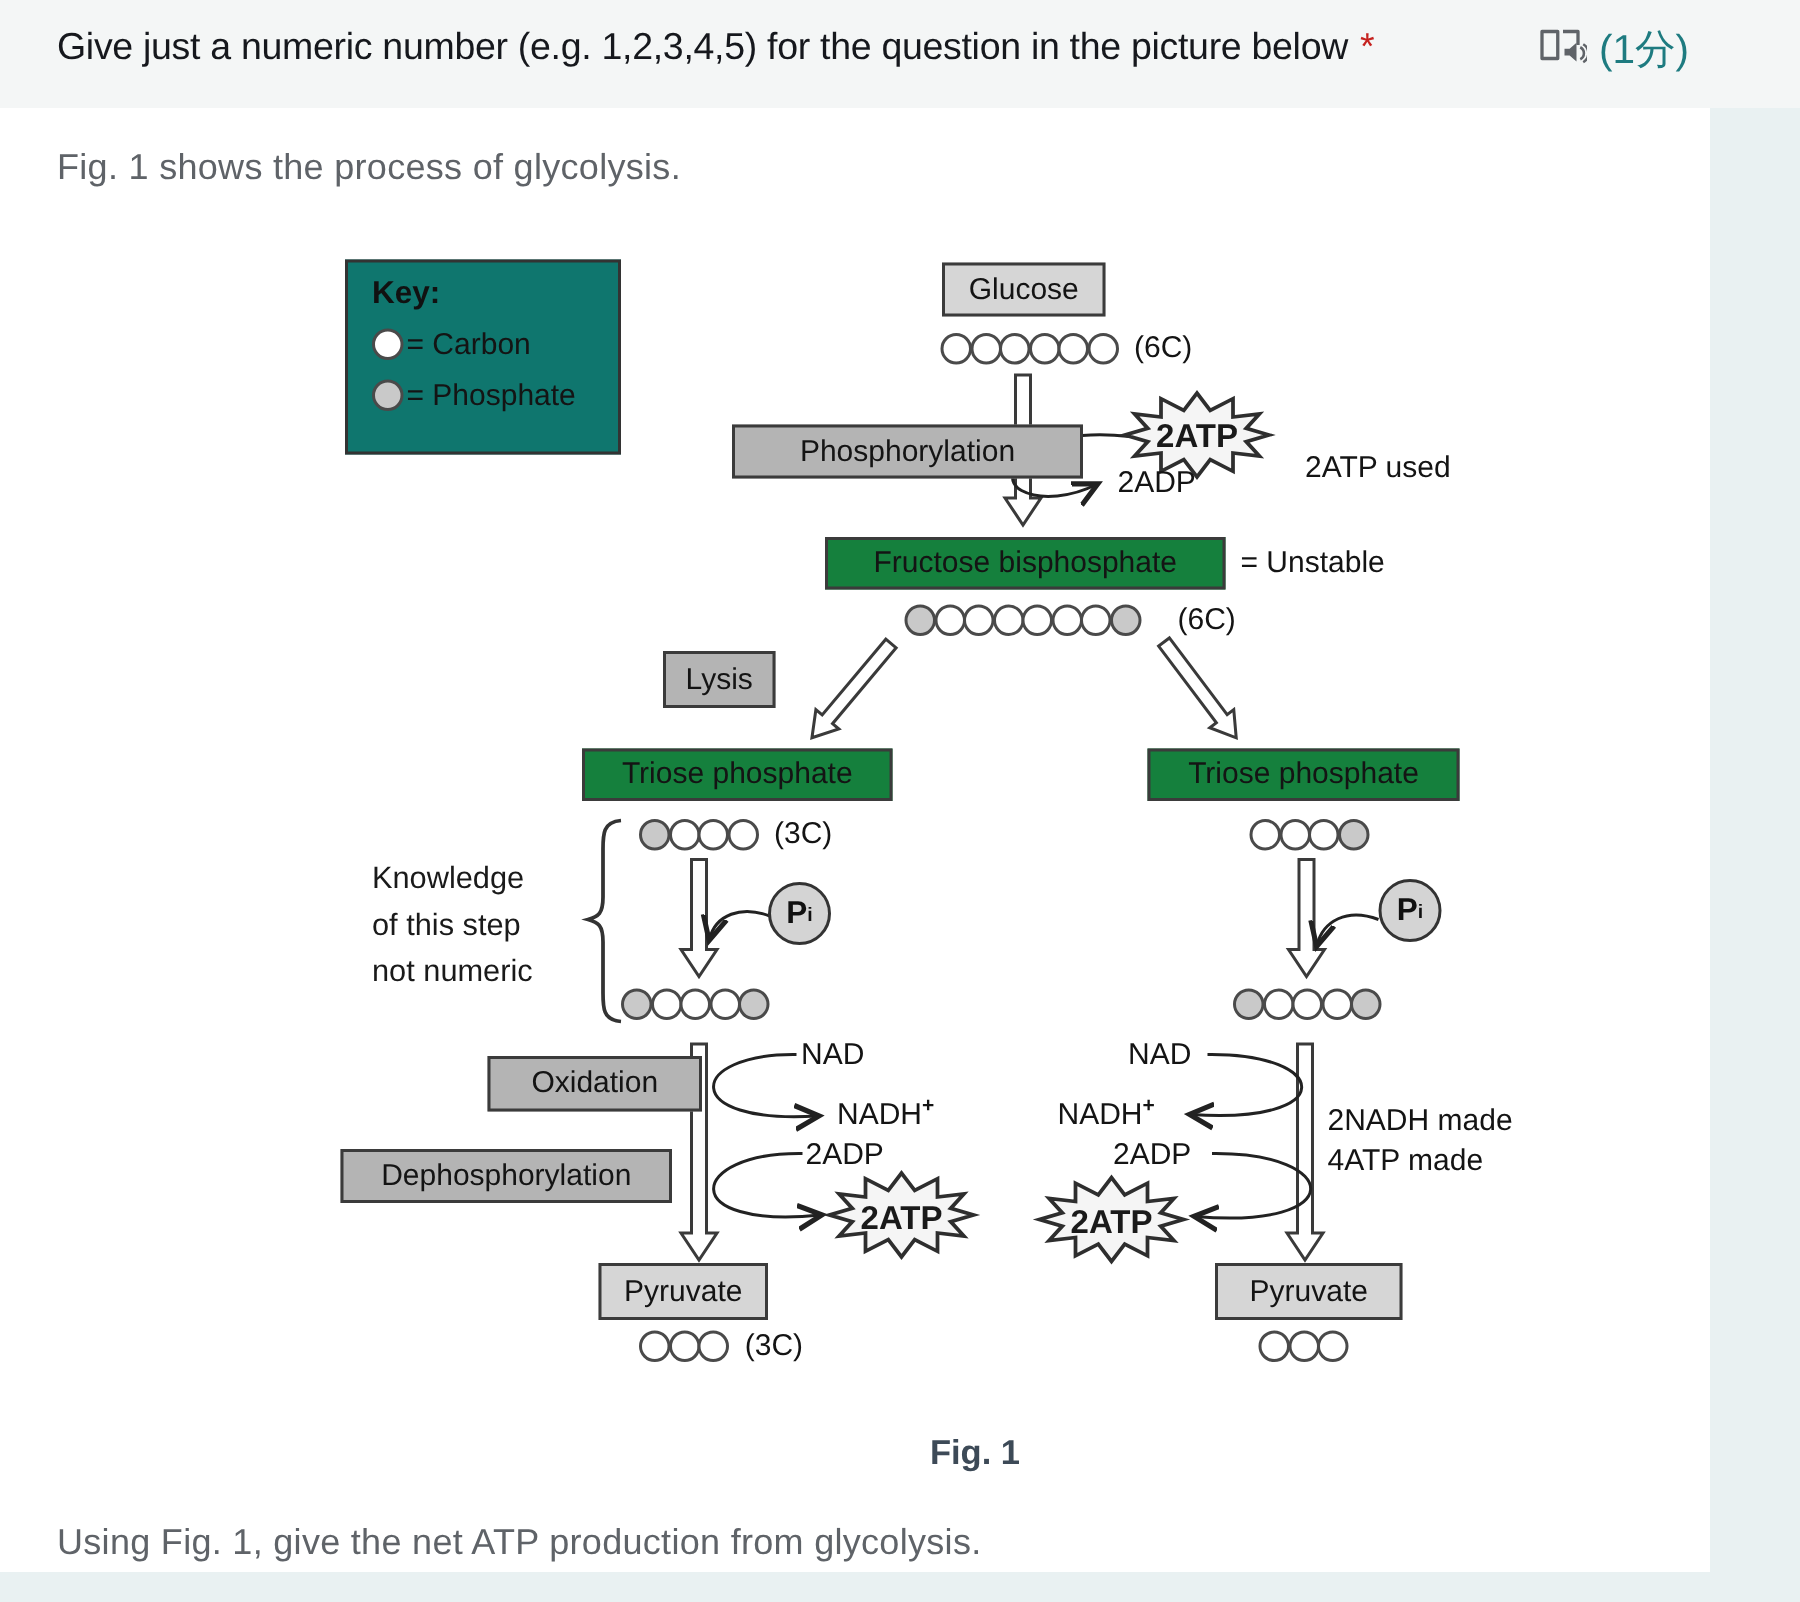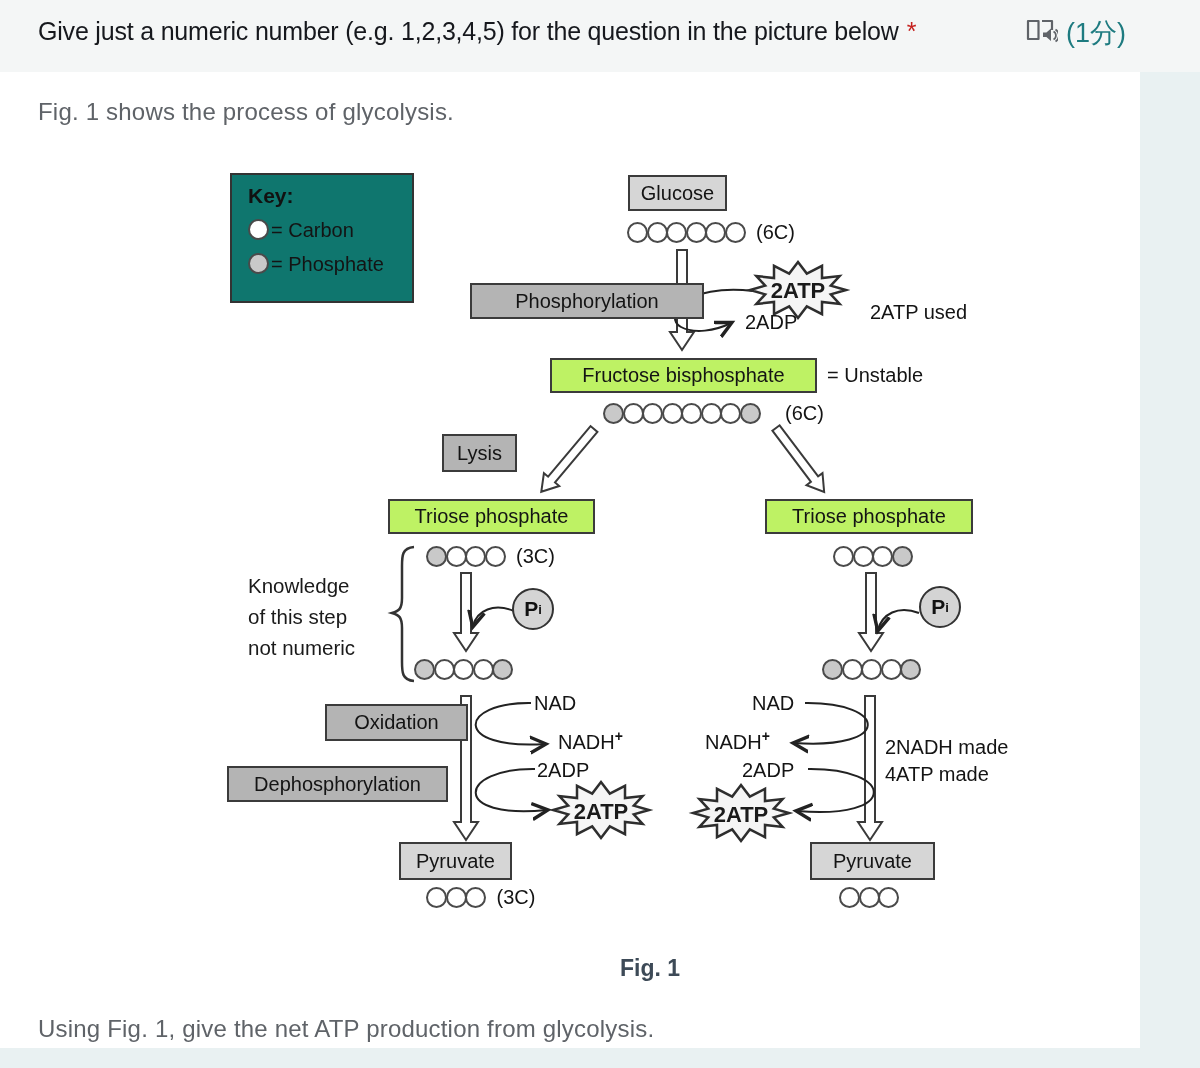--- a/index.html
+++ b/index.html
@@ -15,21 +15,21 @@
   .points{position:absolute;left:1066px;top:15px;font-size:27px;color:#1e7b80;white-space:nowrap;}
   .audio{position:absolute;left:1024px;top:17px;width:34px;height:30px;cursor:pointer;}
   .intro{position:absolute;left:38px;top:98px;font-size:24px;color:#5f6368;letter-spacing:0.2px;}
   .footer-q{position:absolute;left:38px;top:1015px;font-size:24px;color:#5f6368;letter-spacing:0.2px;}
   .caption{position:absolute;left:575px;top:955px;width:150px;text-align:center;font-size:23px;font-weight:bold;color:#3d4a57;}
 
   svg.art{position:absolute;left:0;top:0;width:1200px;height:1068px;z-index:1;}
 
   .box{position:absolute;z-index:2;border:2px solid #3b3b3b;display:flex;align-items:center;justify-content:center;
        font-size:20px;color:#141414;white-space:nowrap;box-sizing:border-box;}
-  .light{background:#bef264;} .mid{background:#d6d6d6;} .dark{background:#b4b4b4;}
+  .light{background:#15803d;} .mid{background:#d6d6d6;} .dark{background:#b4b4b4;}
 
   .lbl{position:absolute;z-index:2;font-size:20px;color:#141414;white-space:nowrap;}
   .lbl sup{font-size:14px;font-weight:bold;vertical-align:8px;}
 
   .crow{position:absolute;z-index:2;display:flex;align-items:center;height:22px;}
   .circ{width:21px;height:21px;border:2px solid #4a4a4a;border-radius:50%;background:#ffffff;
         display:inline-block;margin-right:-1.5px;box-sizing:border-box;flex:none;}
   .phos{background:#c9c9c9;}
   .cnt{margin-left:12px;font-size:20px;color:#141414;}
 
@@ -124,22 +124,22 @@
   <div class="keyrow">
     <span class="circ"></span>
     <span>= Carbon</span>
   </div>
   <div class="keyrow">
     <span class="circ phos"></span>
     <span>= Phosphate</span>
   </div>
 </div>
 
-<div class="box mid" style="left:628px;top:175px;width:99px;height:36px;">Glucose</div>
-<div class="box dark" style="left:470px;top:283px;width:234px;height:36px;text-align:center;">Phosphorylation</div>
+<div class="box mid" style="left:628px;top:175px;width:109px;height:36px;">Glucose</div>
+<div class="box dark" style="left:488px;top:283px;width:234px;height:36px;text-align:center;">Phosphorylation</div>
 <div class="box light" style="left:550px;top:358px;width:267px;height:35px;">Fructose bisphosphate</div>
 <div class="box dark" style="left:442px;top:434px;width:75px;height:38px;">Lysis</div>
 <div class="box light" style="left:388px;top:499px;width:207px;height:35px;">Triose phosphate</div>
 <div class="box light" style="left:765px;top:499px;width:208px;height:35px;">Triose phosphate</div>
 <div class="box dark" style="left:325px;top:704px;width:143px;height:37px;">Oxidation</div>
 <div class="box dark" style="left:227px;top:766px;width:221px;height:36px;">Dephosphorylation</div>
 <div class="box mid" style="left:399px;top:842px;width:113px;height:38px;">Pyruvate</div>
 <div class="box mid" style="left:810px;top:842px;width:125px;height:38px;">Pyruvate</div>
 
 <div class="crow" style="left:627px;top:221px;">

